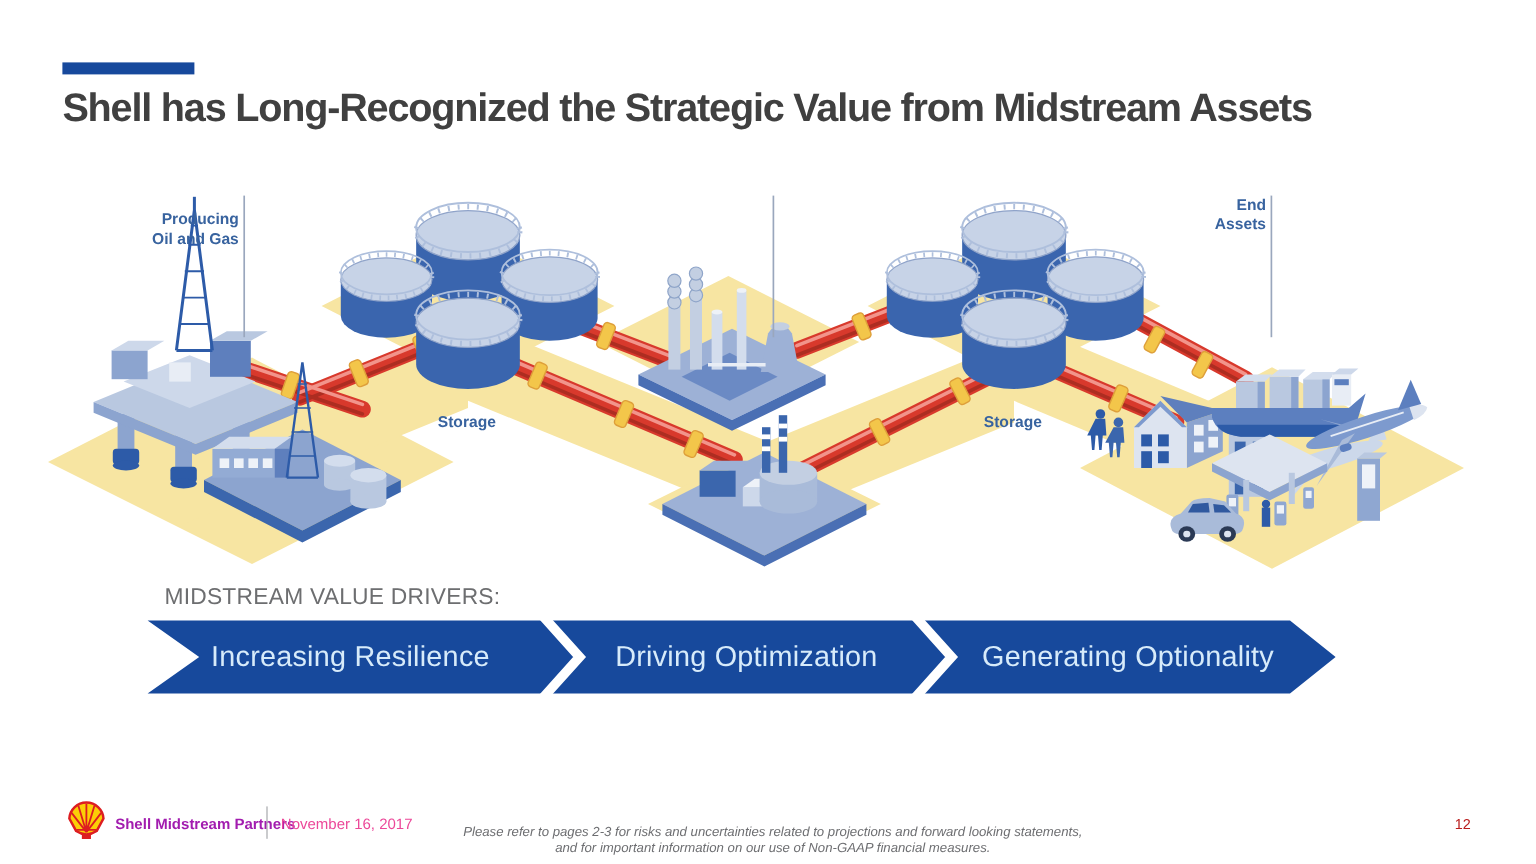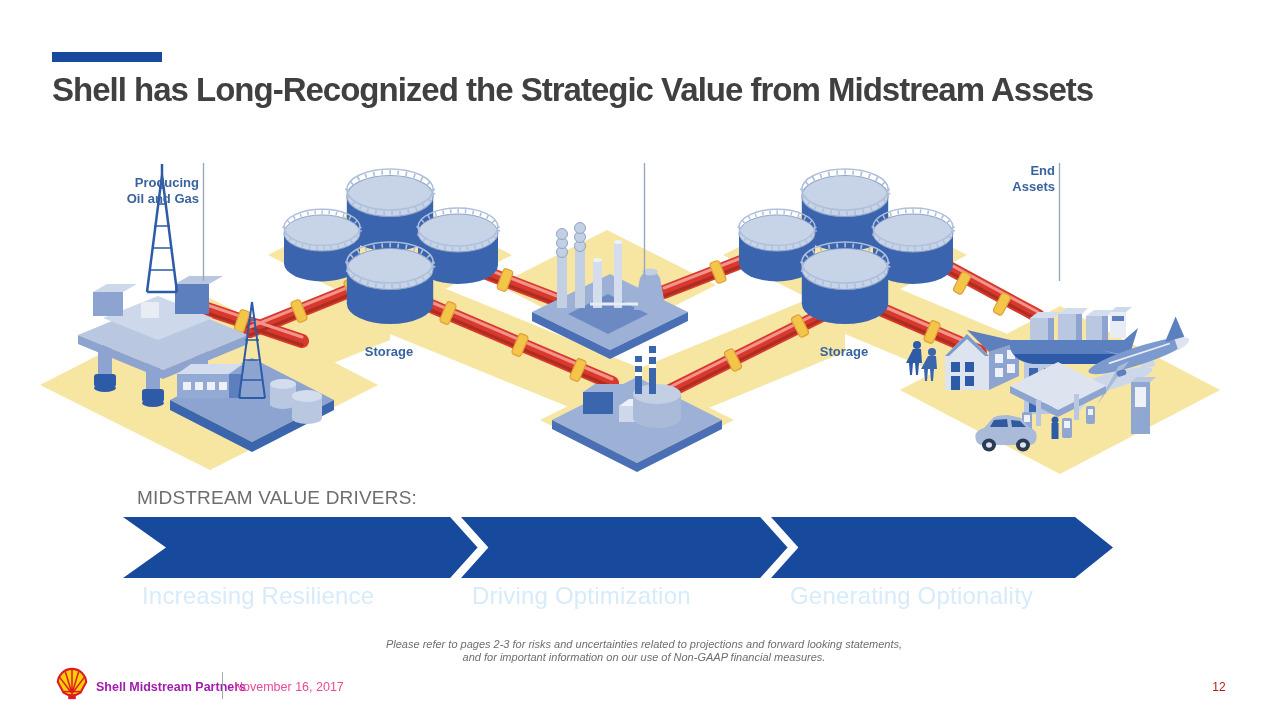--- a/index.html
+++ b/index.html
@@ -13,27 +13,27 @@
 
   svg.art { position:absolute; left:0; top:0; width:1280px; height:720px; }
 
   .stage-label { position:absolute; font-size:13px; line-height:16px; font-weight:700;
                  color:#38639f; text-align:right; }
   .stage-label.center { text-align:center; font-weight:700; }
 
   .vd-heading { position:absolute; left:137px; top:487px; font-size:19px; color:#6d6e70;
                 letter-spacing:0.2px; font-weight:400; }
 
-  .vd-label { position:absolute; top:534px; font-size:24px; color:#d7ebfa; 
-              width:300px; letter-spacing:0.2px;margin-top:48px; }
+  .vd-label { position:absolute; top:534px; font-size:24px; color:#d7ebfa; text-align:center;
+              width:300px; letter-spacing:0.2px; }
 
   .footer-brand { position:absolute; left:96px; top:680px; font-size:12.5px; font-weight:700; color:#a21caf; }
   .footer-divider { position:absolute; left:222px; top:672px; width:1px; height:27px; background:#a7a9ac; }
   .footer-date { position:absolute; left:234px; top:680px; font-size:12.5px; color:#ec4899; }
-  .disclaimer { position:absolute; left:364px; top:638px; width:560px; text-align:center;
+  .disclaimer { position:absolute; left:364px; top:688px; width:560px; text-align:center;
                 font-size:11px; font-style:italic; color:#6d6e71; line-height:13px; }
   .page-num { position:absolute; left:1204px; top:680px; font-size:12px; color:#b91c1c; width:30px; text-align:center; }
   .shell-logo { position:absolute; left:53px; top:666px; }
 </style>
 </head>
 <body>
 
 <div class="slide">
 
   <div class="accent-bar"></div>

